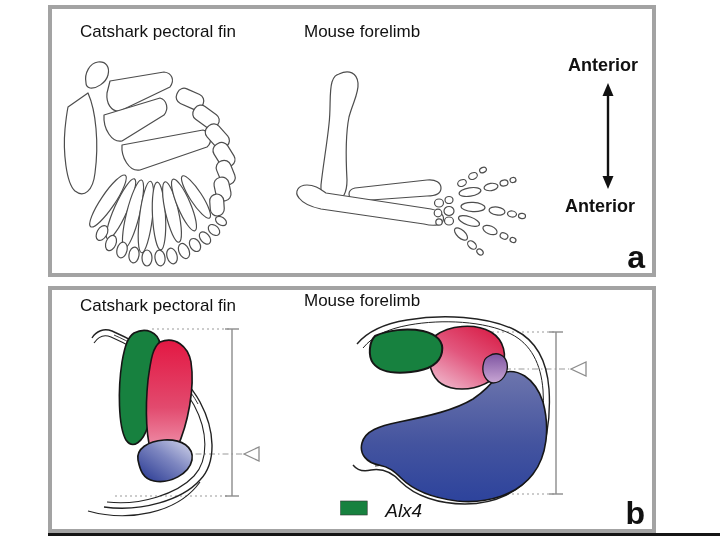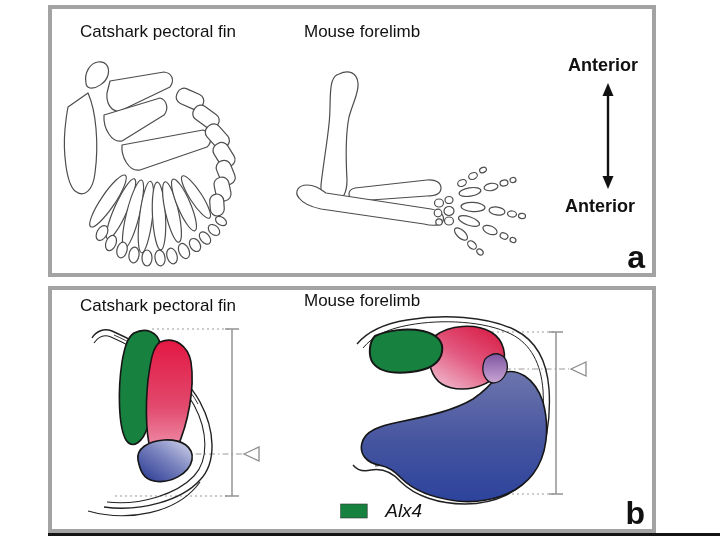--- a/index.html
+++ b/index.html
@@ -5,21 +5,21 @@
   html,body{margin:0;padding:0;background:#ffffff;}
   #fig{position:relative;width:720px;height:540px;background:#ffffff;
        font-family:"Liberation Sans",sans-serif;color:#111;overflow:hidden;}
   .panel{position:absolute;left:48px;width:608px;border:4px solid #a3a3a3;background:#fff;box-sizing:border-box;}
   #panel-a{top:5px;height:272px;}
   #panel-b{top:286px;height:247px;}
   .ptitle{position:absolute;font-size:17px;white-space:nowrap;}
   .axis-label{position:absolute;font-size:18px;white-space:nowrap;font-weight:bold;}
   .panel-letter{position:absolute;right:7px;bottom:0px;font-size:32px;font-weight:bold;line-height:1;}
   .legend{position:absolute;left:50%;transform:translateX(-46%);bottom:7px;display:flex;align-items:center;gap:16px;}
-  .legend-item{display:flex;align-items:center;gap:17px;padding-left:48px;}
+  .legend-item{display:flex;gap:17px;padding-left:48px;}
   .legend-label{font-size:19px;font-style:italic;}
   .abs{position:absolute;}
   #bottom-rule{position:absolute;left:48px;top:533px;width:672px;height:3px;background:#151515;}
 </style>
 </head>
 <body>
 
 <div id="fig">
 
   <div class="panel" id="panel-a">

